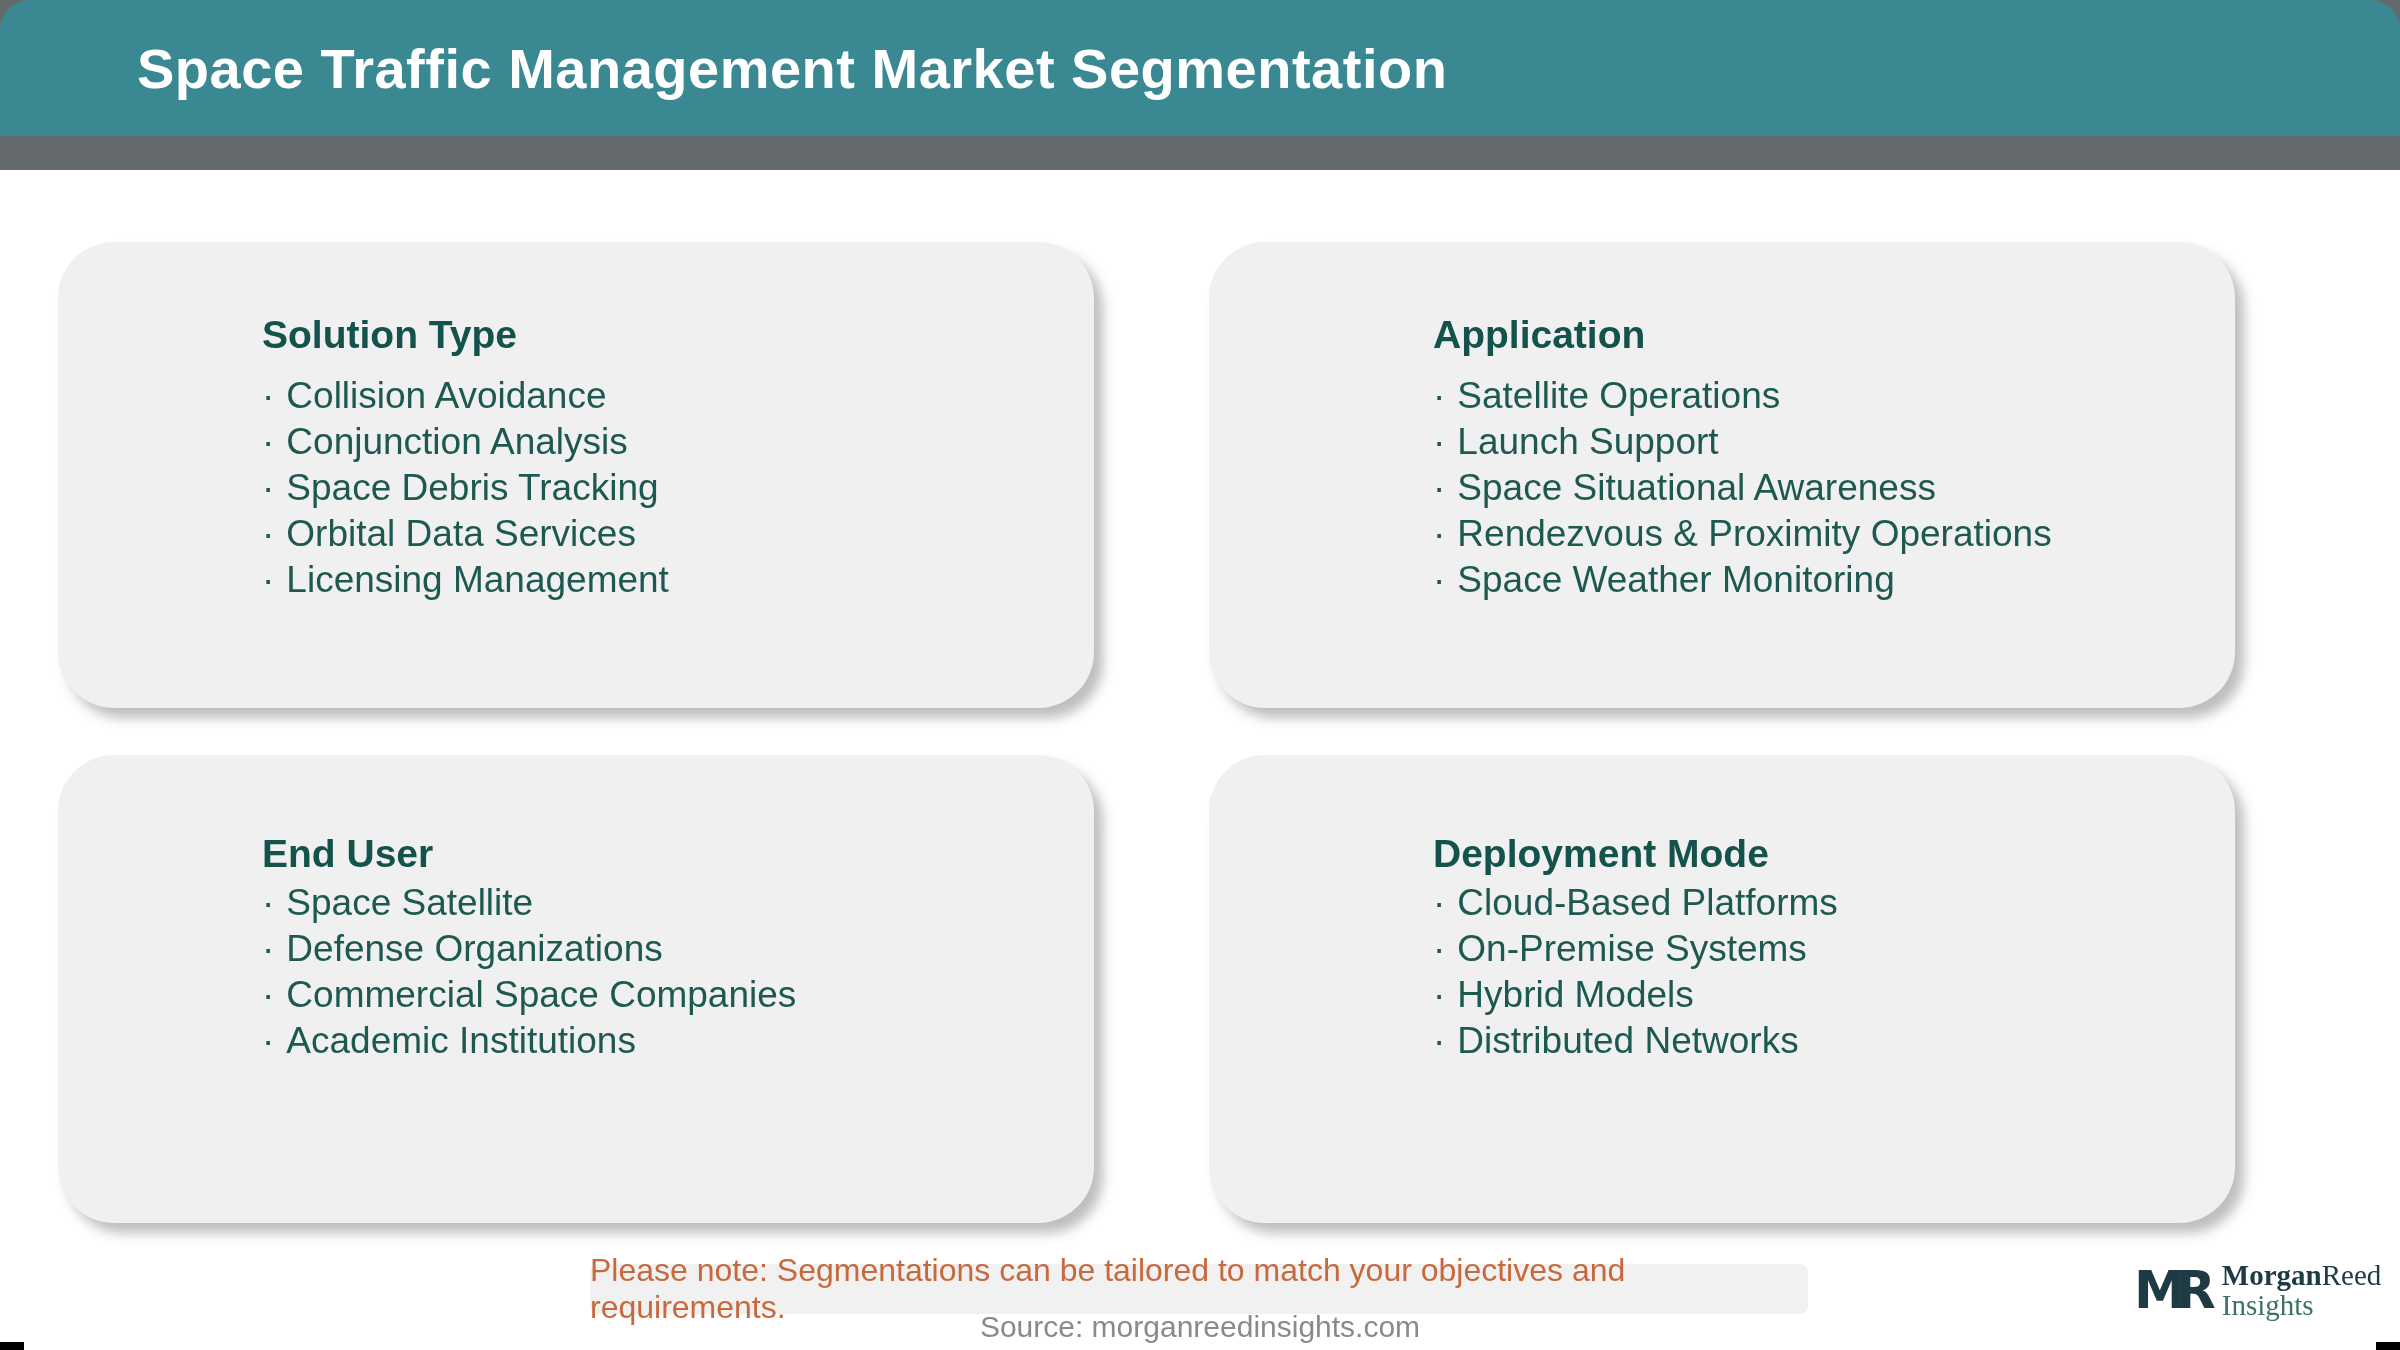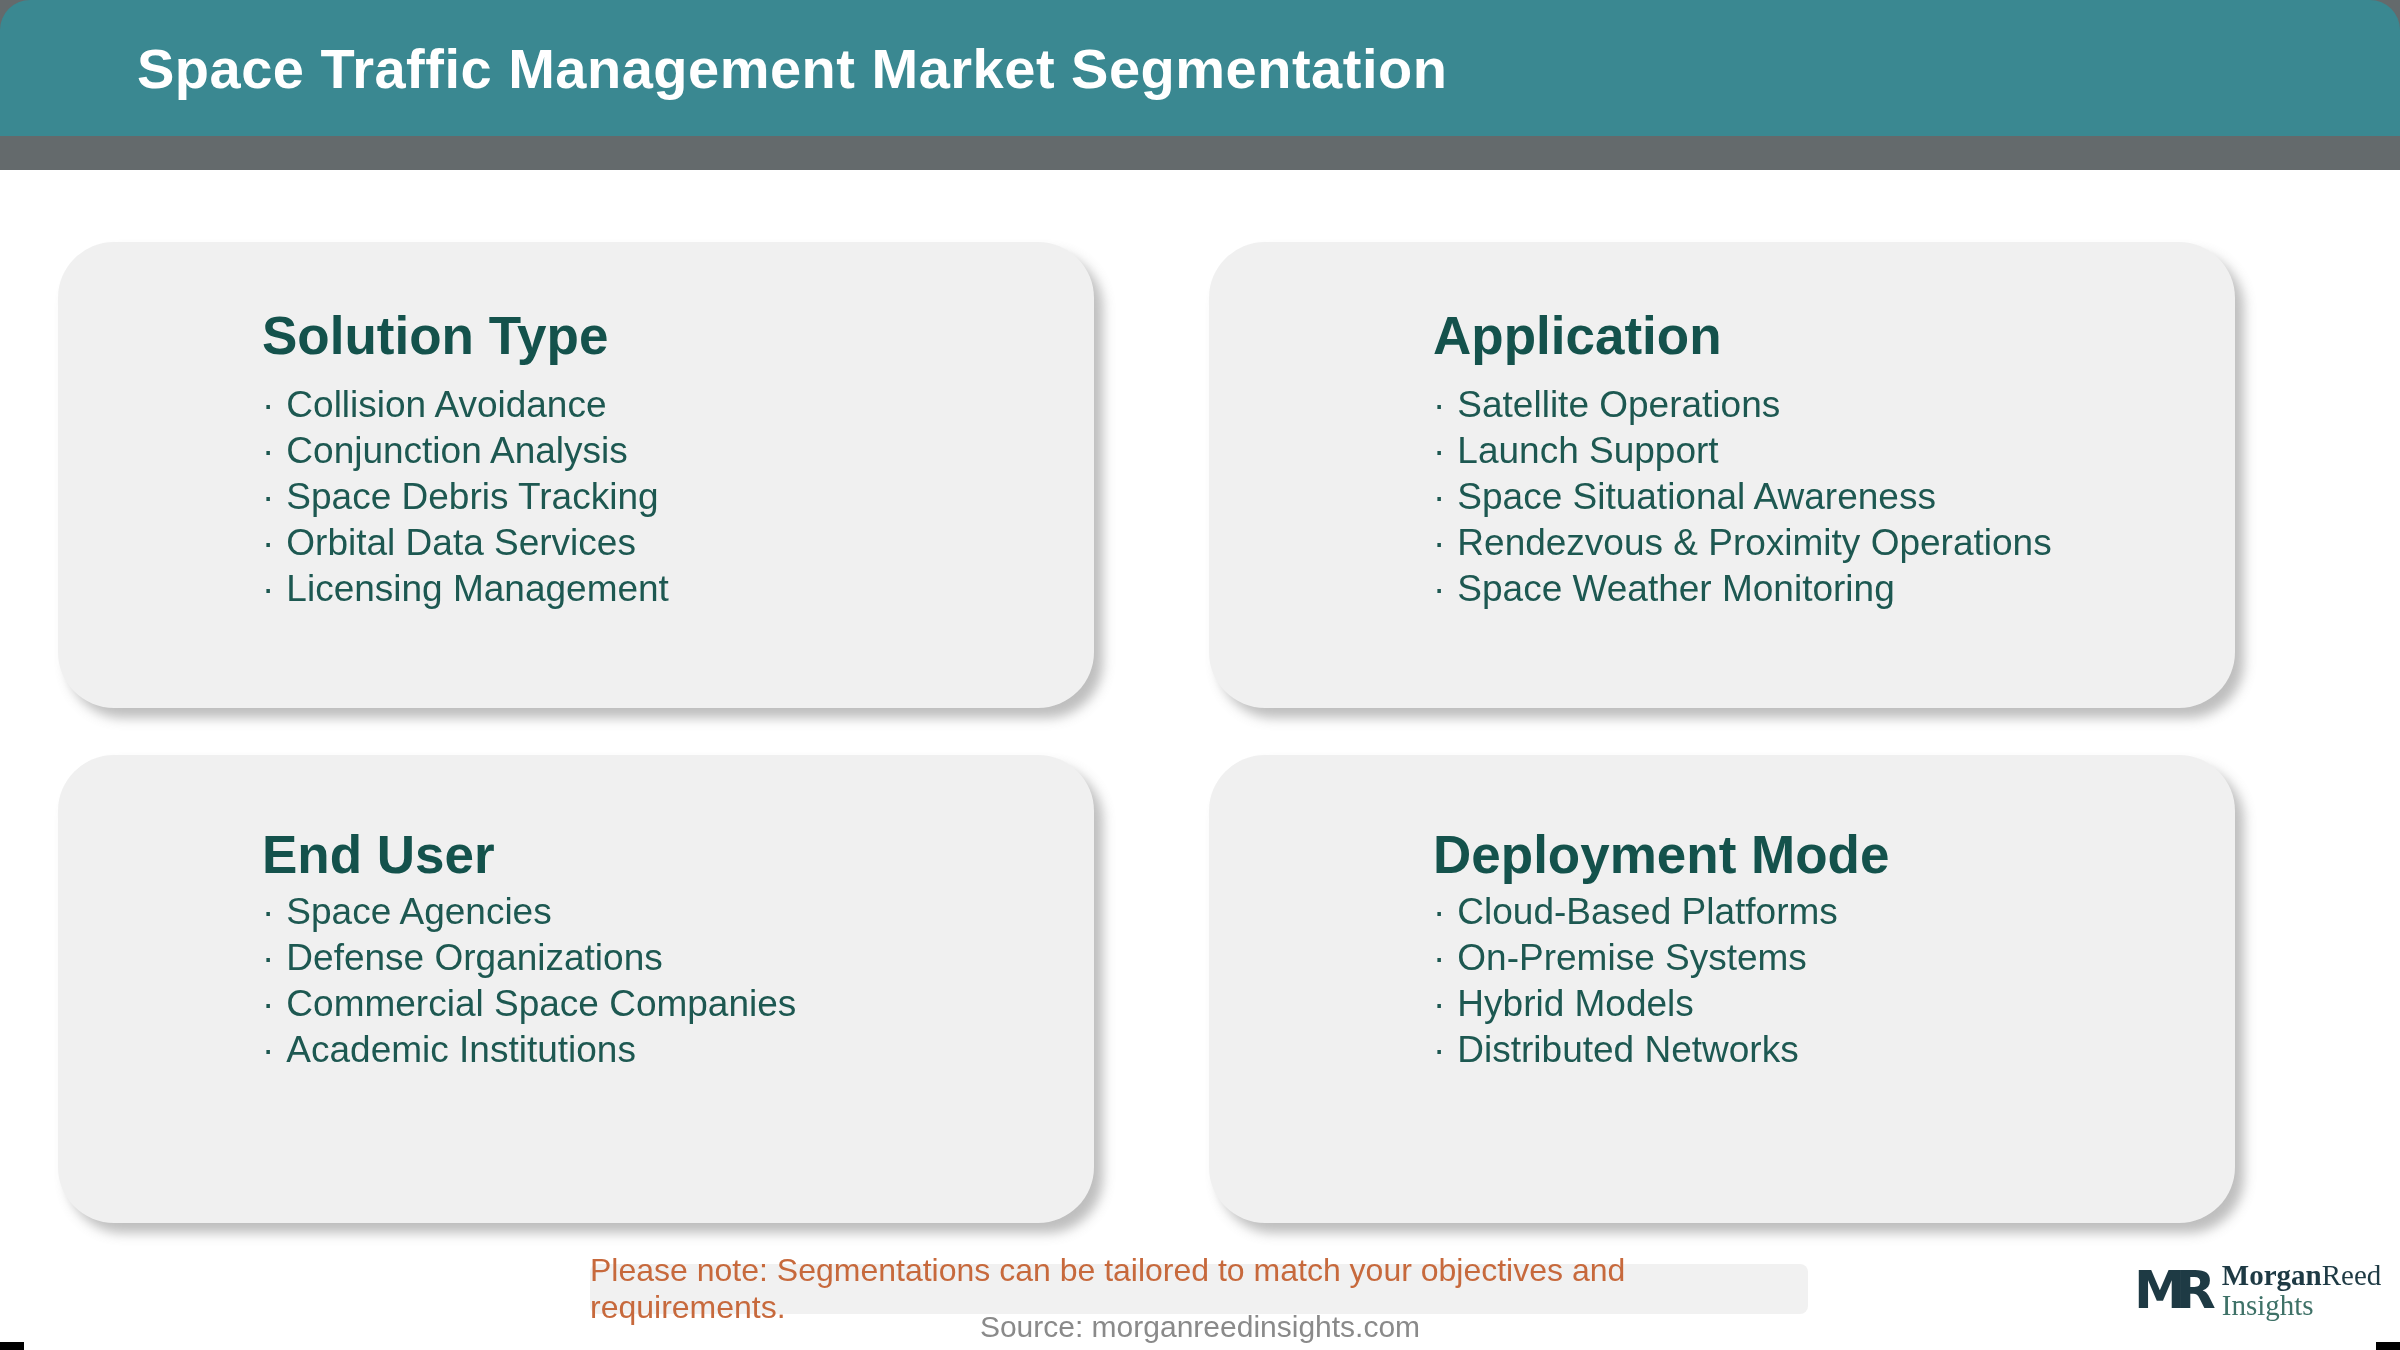--- a/index.html
+++ b/index.html
@@ -40,23 +40,23 @@
     background: #f0f0f0;
     border-radius: 56px;
     box-shadow: 9px 10px 12px rgba(110,110,110,0.45);
   }
   .card-1 { left: 58px;   top: 242px; width: 1036px; height: 466px; padding: 62px 40px 0 204px; }
   .card-2 { left: 1209px; top: 242px; width: 1026px; height: 466px; padding: 62px 40px 0 224px; }
   .card-3 { left: 58px;   top: 755px; width: 1036px; height: 468px; padding: 68px 40px 0 204px; }
   .card-4 { left: 1209px; top: 755px; width: 1026px; height: 468px; padding: 68px 40px 0 224px; }
 
   .card h2 {
-    margin: 0 0 14px 0;
+    margin: 8px 0 14px 0;
     color: #14524c;
-    font-size: 53px;
+    font-size: 39px;
     font-weight: 700;
     line-height: 1.2;
   }
   .card-3 h2, .card-4 h2 { margin-bottom: 2px; }
 
   .card ul {
     margin: 0; padding: 0;
     list-style: none;
   }
   .card ul li {
@@ -151,21 +151,21 @@
       <li>Launch Support</li>
       <li>Space Situational Awareness</li>
       <li>Rendezvous &amp; Proximity Operations</li>
       <li>Space Weather Monitoring</li>
     </ul>
 </section>
 
 <section class="card card-3">
   <h2>End User</h2>
   <ul>
-      <li>Space Agencies</li>
+      <li>Space Satellite</li>
       <li>Defense Organizations</li>
       <li>Commercial Space Companies</li>
       <li>Academic Institutions</li>
     </ul>
 </section>
 
 <section class="card card-4">
   <h2>Deployment Mode</h2>
   <ul>
       <li>Cloud-Based Platforms</li>

